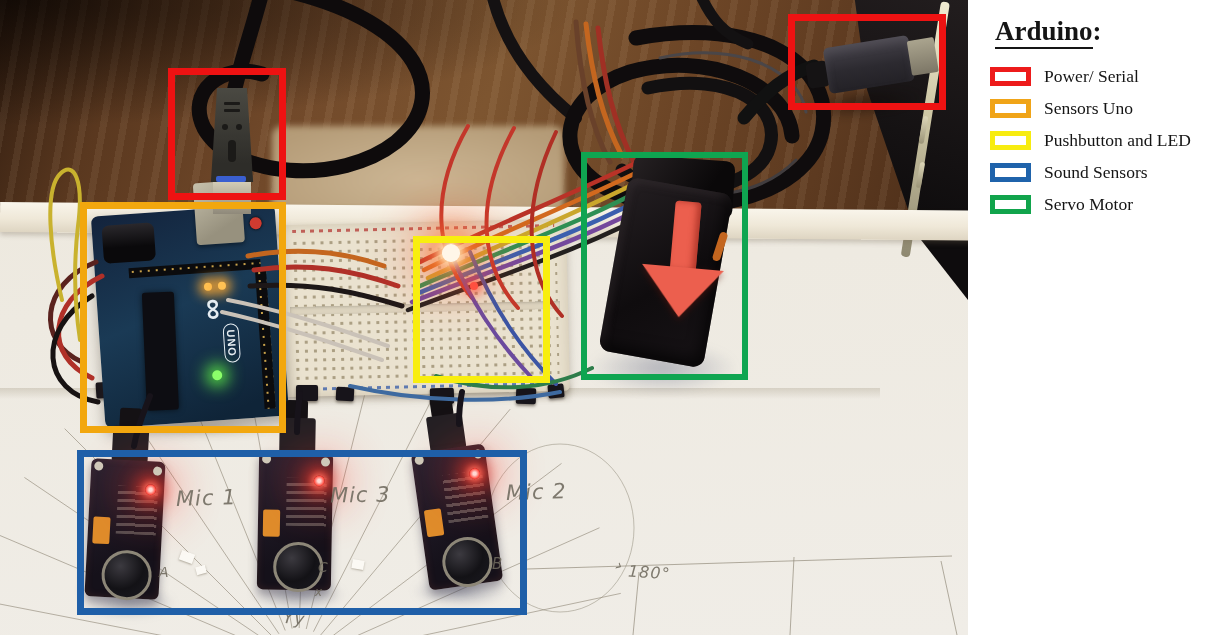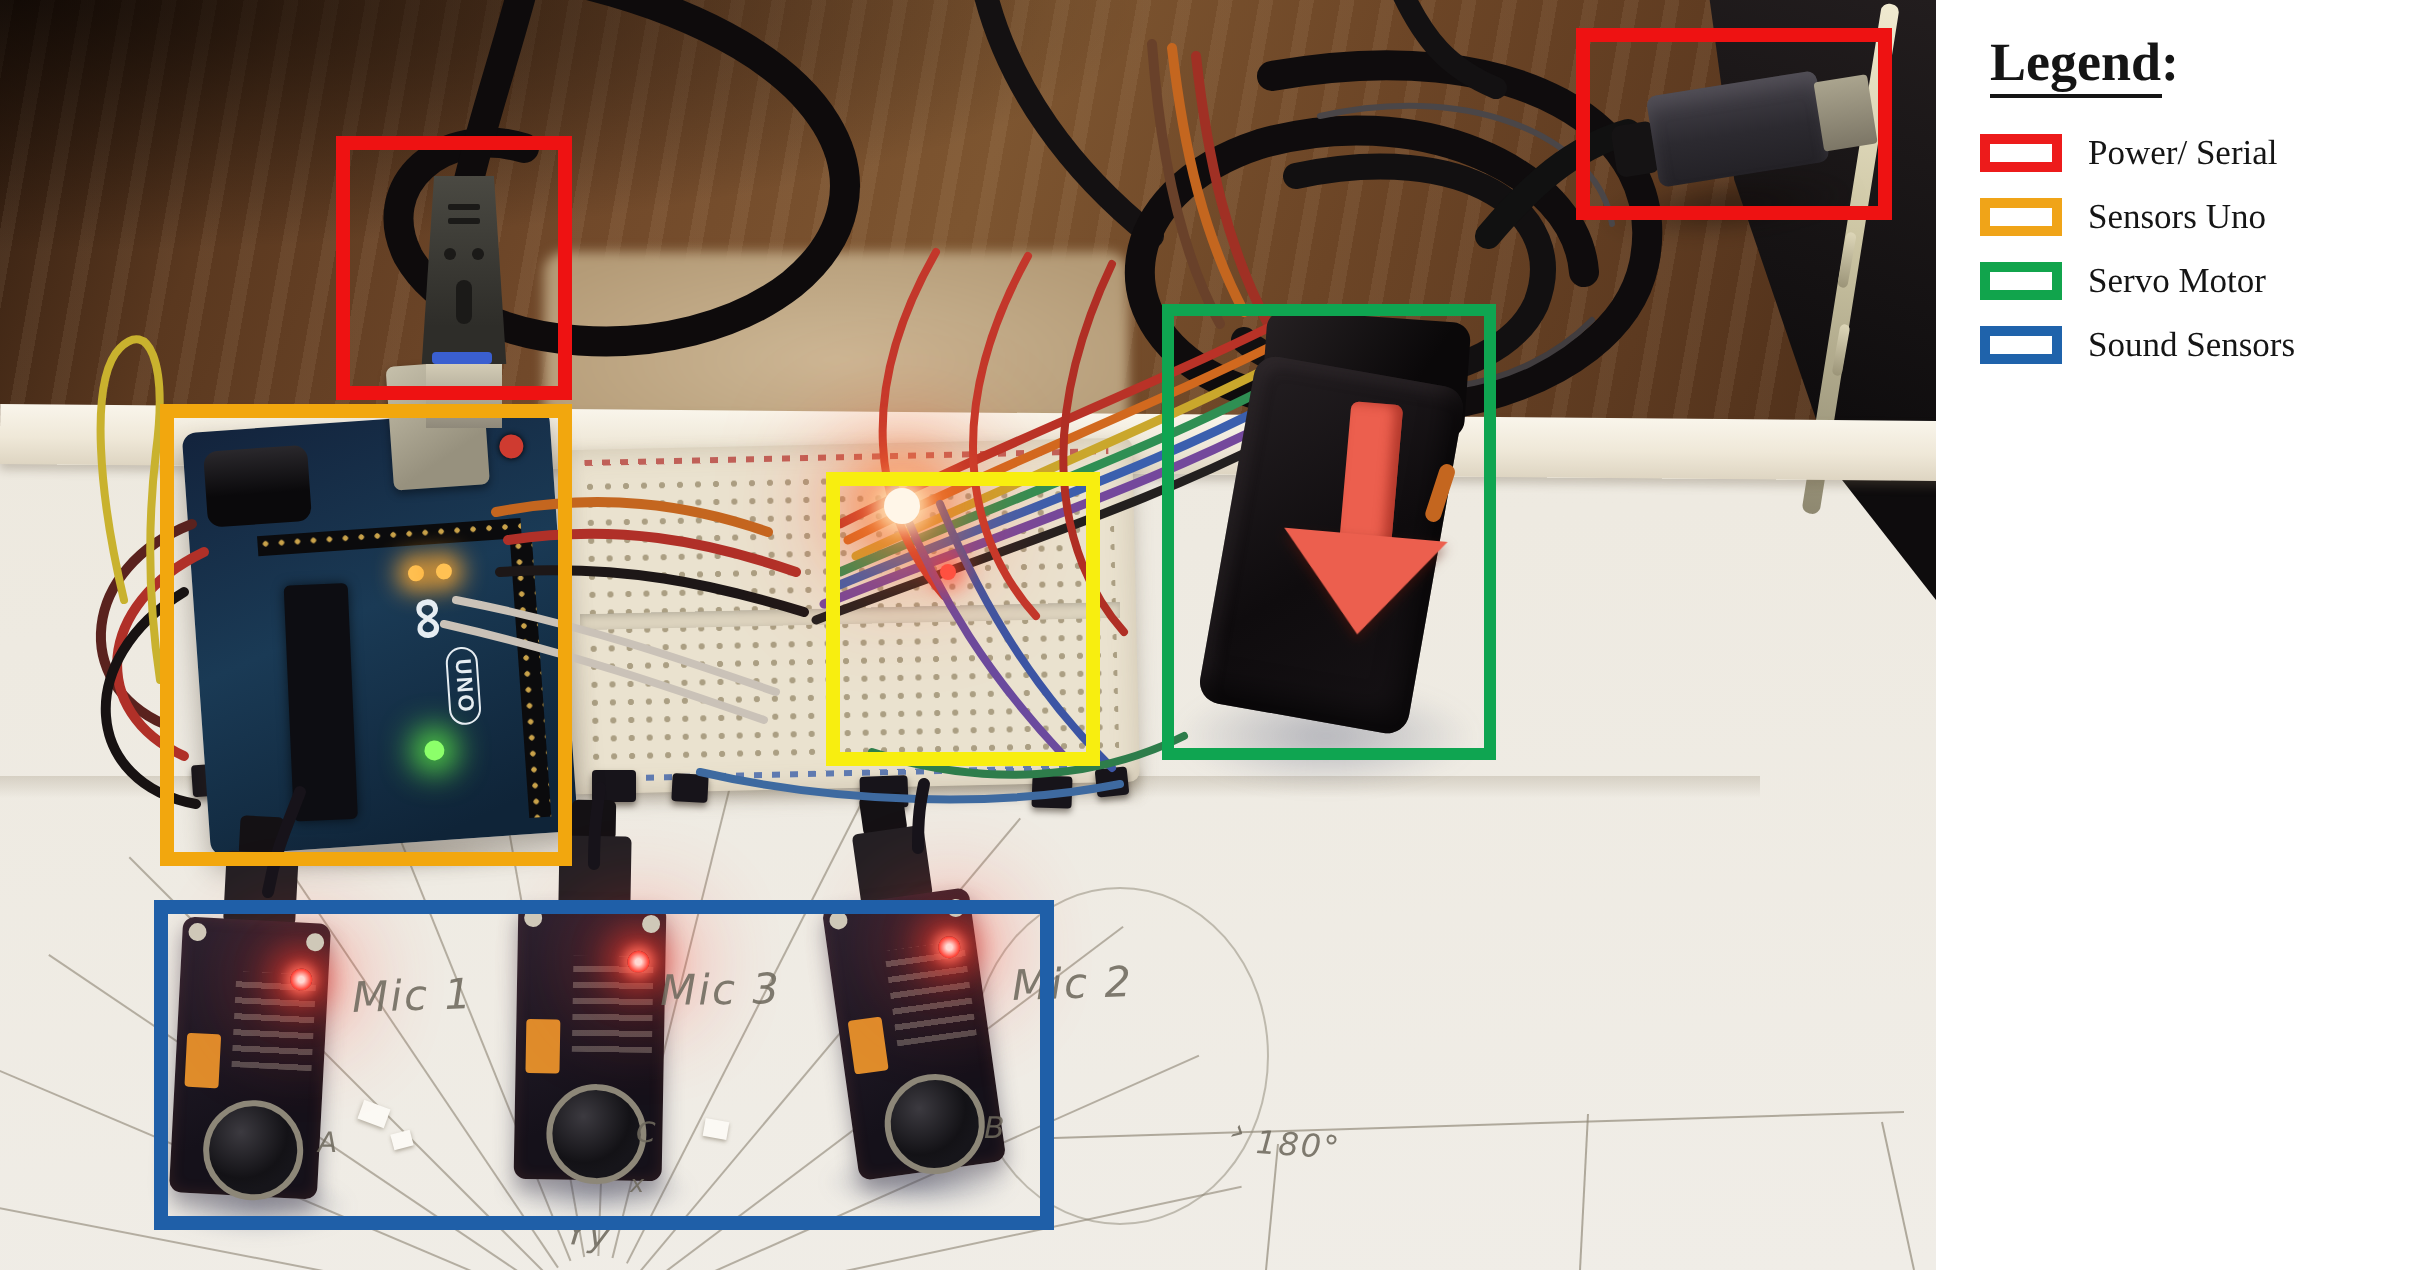--- a/index.html
+++ b/index.html
@@ -348,33 +348,37 @@
         <div class="ann" style="left: 168px; top: 68px; width: 118px; height: 132px; border: 7px solid rgb(238, 18, 18);"></div>
         <div class="ann" style="left: 788px; top: 14px; width: 158px; height: 96px; border: 7px solid rgb(238, 18, 18);"></div>
         <div class="ann" style="left: 80px; top: 202px; width: 206px; height: 231px; border: 7px solid rgb(242, 167, 14);"></div>
         <div class="ann" style="left: 413px; top: 236px; width: 137px; height: 147px; border: 7px solid rgb(248, 238, 15);"></div>
         <div class="ann" style="left: 581px; top: 152px; width: 167px; height: 228px; border: 6px solid rgb(15, 165, 81);"></div>
         <div class="ann" style="left: 77px; top: 450px; width: 450px; height: 165px; border: 7px solid rgb(31, 95, 168);"></div>
       </div>
   </div>
 
   <aside class="legend">
-    <h2><span class="u">Legend</span><span>:</span></h2>
+    <h2><span class="u">Arduino</span><span>:</span></h2>
     <ul class="legend-list" id="legend-list">
         <li class="legend-item">
           <span class="legend-swatch" style="border-color: rgb(237, 27, 27);"></span>
           <span class="legend-label">Power/ Serial</span>
         </li>
         <li class="legend-item">
           <span class="legend-swatch" style="border-color: rgb(240, 164, 24);"></span>
           <span class="legend-label">Sensors Uno</span>
         </li>
         <li class="legend-item">
+          <span class="legend-swatch" style="border-color: rgb(247, 236, 16);"></span>
+          <span class="legend-label">Pushbutton and LED</span>
+        </li>
+        <li class="legend-item">
+          <span class="legend-swatch" style="border-color: rgb(31, 99, 171);"></span>
+          <span class="legend-label">Sound Sensors</span>
+        </li>
+        <li class="legend-item">
           <span class="legend-swatch" style="border-color: rgb(17, 164, 76);"></span>
           <span class="legend-label">Servo Motor</span>
-        </li>
-        <li class="legend-item">
-          <span class="legend-swatch" style="border-color: rgb(31, 99, 171);"></span>
-          <span class="legend-label">Sound Sensors</span>
         </li>
       </ul>
   </aside>
 </div>
 
 </body></html>

